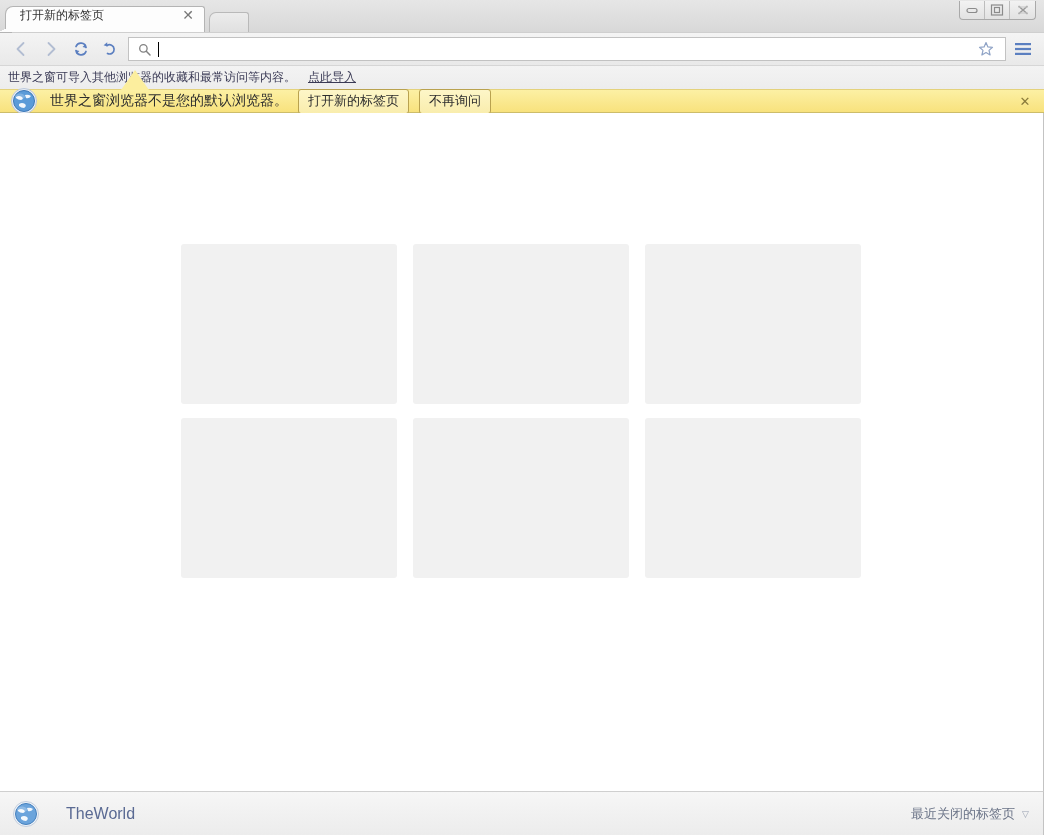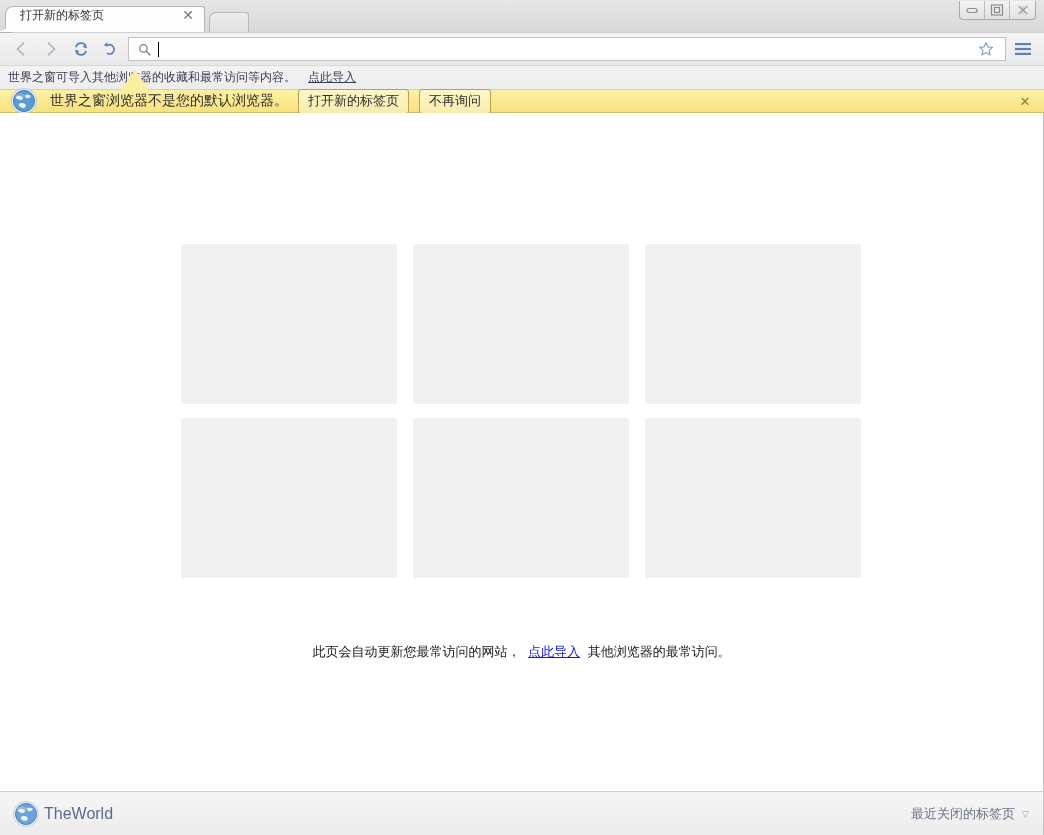--- a/index.html
+++ b/index.html
@@ -214,21 +214,21 @@
     height: 44px;
     background: linear-gradient(#f6f6f6, #ececec);
     border-top: 1px solid #cfcfcf;
     border-right: 1px solid #c3c3c3;
     display: flex; align-items: center;
     padding: 0 14px 0 12px;
   }
   .brand { display: flex; align-items: center; }
   .brand-icon { width: 28px; height: 28px; }
   .brand-name {
-    margin-left: 4px;
+    margin-left: 26px;
     font-size: 16px; color: #5a6a93;
   }
   .footer-spacer { flex: 1; }
   .recent {
     display: flex; align-items: center;
     font-size: 13px; color: #6b7488; margin-left: 47px;
   }
   .recent-caret { margin-left: 7px; color: #9aa2b2; font-size: 9px; }
 </style>
 </head>
@@ -351,25 +351,20 @@
 
     <div class="tiles">
       <div class="tile"></div>
       <div class="tile"></div>
       <div class="tile"></div>
       <div class="tile"></div>
       <div class="tile"></div>
       <div class="tile"></div>
     </div>
 
-    <div class="page-note">
-      <span>此页会自动更新您最常访问的网站，</span>
-      <a href="#">点此导入</a>
-      <span>其他浏览器的最常访问。</span>
-    </div>
   </div>
 
   <div class="footer">
     <div class="brand">
       <span class="brand-icon">
         <svg width="28" height="28" viewBox="0 0 28 28">
           <circle cx="14" cy="14" r="12.5" fill="#eef2f8" stroke="#c3cedd" stroke-width="1"></circle>
           <circle cx="14" cy="14" r="10.5" fill="#6ba4dc"></circle>
           <circle cx="14" cy="14" r="10.5" fill="none" stroke="#4480bd" stroke-width="1"></circle>
           <path d="M6 10 Q9 8 12 10 Q14 12 11 13 Q8 13 6 11 Z" fill="#ffffff" opacity="0.92"></path>

